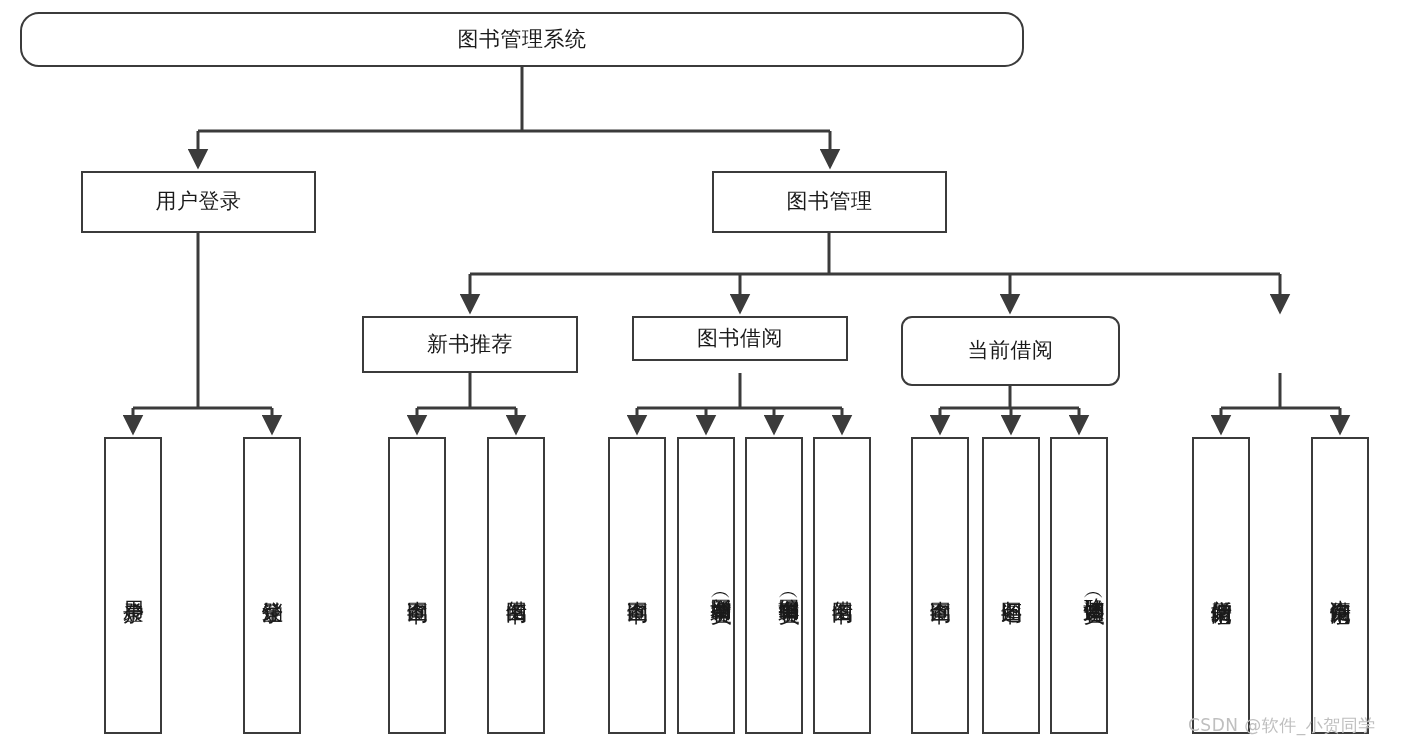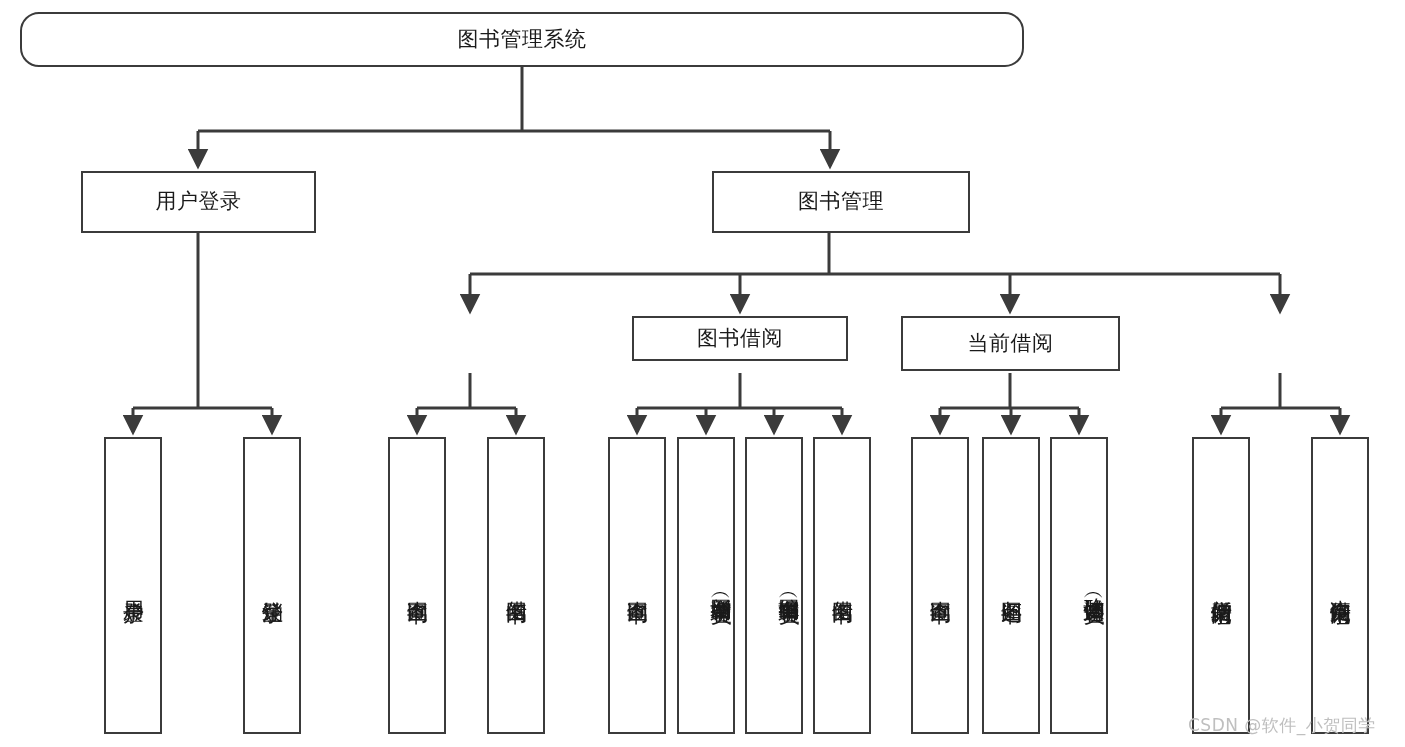--- a/index.html
+++ b/index.html
@@ -116,24 +116,25 @@
       <path d="M 1280 373 L 1280 408"></path>
       <path d="M 1221 408 L 1340 408"></path>
       <path d="M 1221 408 L 1221 432" marker-end="url(#arrow)"></path>
       <path d="M 1340 408 L 1340 432" marker-end="url(#arrow)"></path>
     </g>
   </svg>
 
   <div class="node node-h" style="left: 20px; top: 12px; width: 1004px; height: 55px; border-color: rgb(59, 59, 59); background: rgb(255, 255, 255); color: rgb(26, 26, 26); border-radius: 19px;">图书管理系统</div>
 
   <div class="node node-h" style="left: 81px; top: 171px; width: 235px; height: 62px; border-color: rgb(59, 59, 59); background: rgb(255, 255, 255); color: rgb(26, 26, 26);">用户登录</div>
-  <div class="node node-h" style="left: 712px; top: 171px; width: 258px; height: 62px; border-color: rgb(59, 59, 59); background: rgb(255, 255, 255); color: rgb(26, 26, 26);">图书管理</div>
+  <div class="node node-h" style="left: 712px; top: 171px; width: 235px; height: 62px; border-color: rgb(59, 59, 59); background: rgb(255, 255, 255); color: rgb(26, 26, 26);">图书管理</div>
 
+  <div class="node node-h" style="left: 362px; top: 316px; width: 216px; height: 57px; border-color: rgb(59, 59, 59); background: rgb(255, 255, 255); color: rgb(26, 26, 26);">新书推荐</div>
   <div class="node node-h" style="left: 632px; top: 316px; width: 216px; height: 45px; border-color: rgb(59, 59, 59); background: rgb(255, 255, 255); color: rgb(26, 26, 26);">图书借阅</div>
-  <div class="node node-h" style="left: 901px; top: 316px; width: 219px; height: 55px; border-color: rgb(59, 59, 59); background: rgb(255, 255, 255); color: rgb(26, 26, 26);">当前借阅</div>
+  <div class="node node-h" style="left: 901px; top: 316px; width: 219px; height: 70px; border-color: rgb(59, 59, 59); background: rgb(255, 255, 255); color: rgb(26, 26, 26); border-radius: 11px;">当前借阅</div>
 
   <div class="node node-v" style="left: 104px; top: 437px; width: 58px; height: 297px; border-color: rgb(59, 59, 59); background: rgb(255, 255, 255); color: rgb(26, 26, 26);">用户登录</div>
   <div class="node node-v" style="left: 243px; top: 437px; width: 58px; height: 297px; border-color: rgb(59, 59, 59); background: rgb(255, 255, 255); color: rgb(26, 26, 26);">注销登录</div>
   <div class="node node-v" style="left: 388px; top: 437px; width: 58px; height: 297px; border-color: rgb(59, 59, 59); background: rgb(255, 255, 255); color: rgb(26, 26, 26);">查询图书</div>
   <div class="node node-v" style="left: 487px; top: 437px; width: 58px; height: 297px; border-color: rgb(59, 59, 59); background: rgb(255, 255, 255); color: rgb(26, 26, 26);">借阅图书</div>
   <div class="node node-v" style="left: 608px; top: 437px; width: 58px; height: 297px; border-color: rgb(59, 59, 59); background: rgb(255, 255, 255); color: rgb(26, 26, 26);">查询图书</div>
   <div class="node node-v top" style="left: 677px; top: 437px; width: 58px; height: 297px; border-color: rgb(59, 59, 59); background: rgb(255, 255, 255); color: rgb(26, 26, 26);">新增图书（管理员）</div>
   <div class="node node-v top" style="left: 745px; top: 437px; width: 58px; height: 297px; border-color: rgb(59, 59, 59); background: rgb(255, 255, 255); color: rgb(26, 26, 26);">编辑图书（管理员）</div>
   <div class="node node-v" style="left: 813px; top: 437px; width: 58px; height: 297px; border-color: rgb(59, 59, 59); background: rgb(255, 255, 255); color: rgb(26, 26, 26);">借阅图书</div>
   <div class="node node-v" style="left: 911px; top: 437px; width: 58px; height: 297px; border-color: rgb(59, 59, 59); background: rgb(255, 255, 255); color: rgb(26, 26, 26);">查询图书</div>

